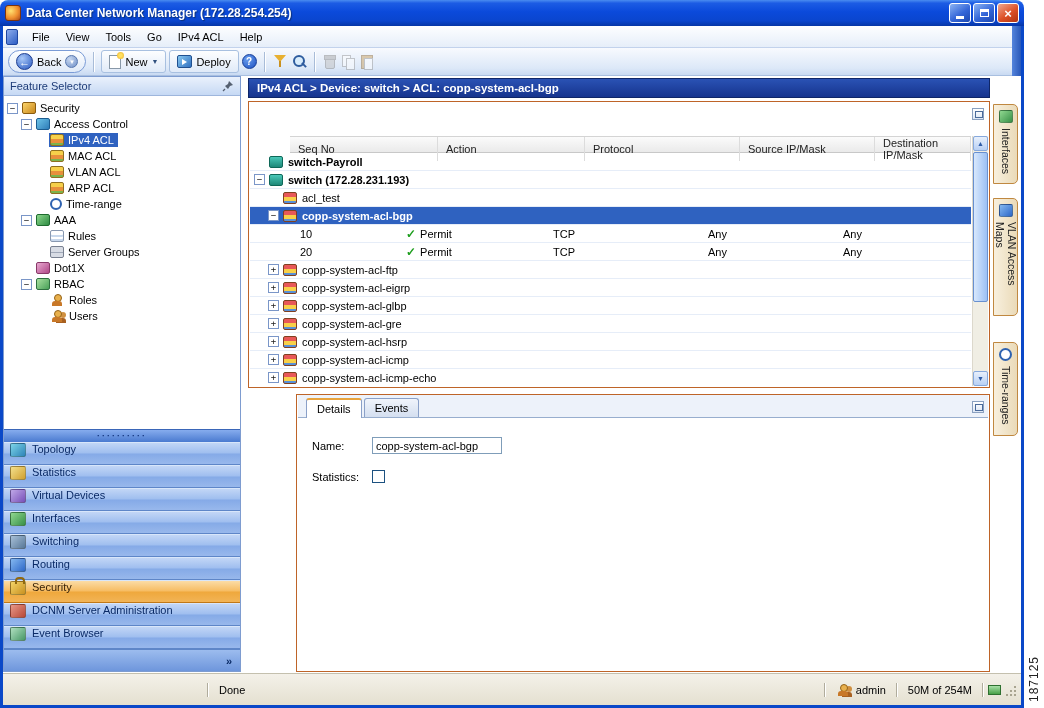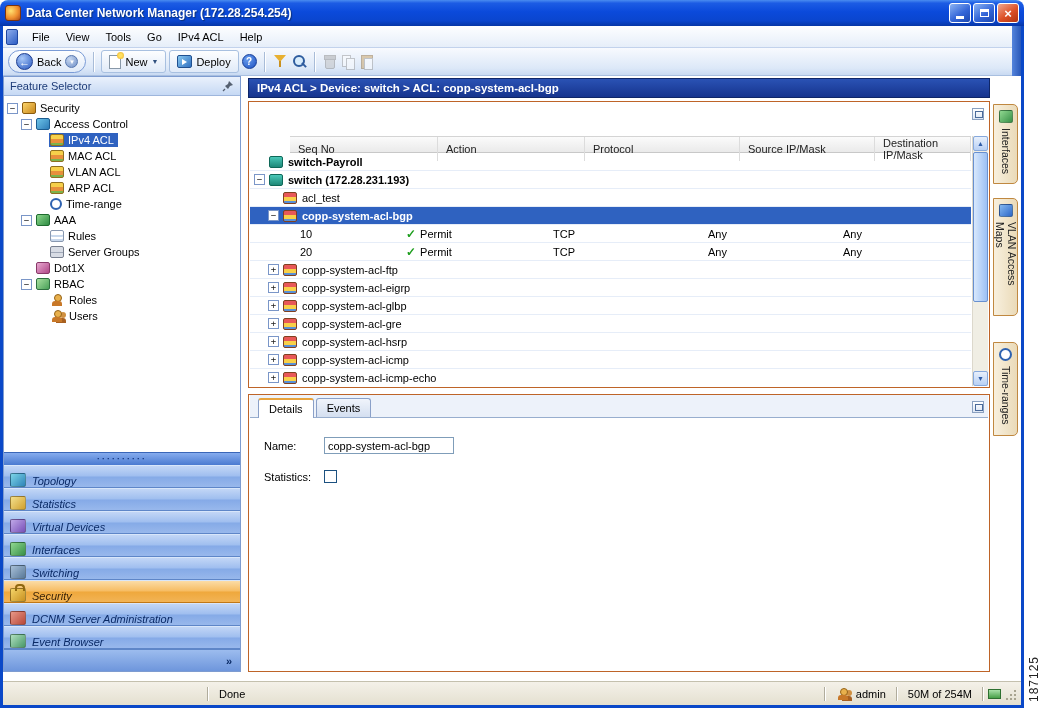--- a/index.html
+++ b/index.html
@@ -93,23 +93,23 @@
     display:inline-flex;align-items:center;justify-content:center;font-size:9px;line-height:1;color:#222;
     font-family:"DejaVu Sans Mono",monospace;}
   .exp.minus::before{content:"−";} .exp.plus::before{content:"+";}
   .exp.none{border:none;background:transparent;}
   .tin{display:inline-flex;align-items:center;gap:4px;padding:1px 4px 1px 1px;}
   .tin.selected{background:#2F62C0;color:#fff;}
   .fs-splitter{flex:0 0 13px;background:linear-gradient(180deg,#86ACEE,#4A7AD0);
     display:flex;align-items:center;justify-content:center;color:#14367E;font-weight:bold;
     font-size:9px;letter-spacing:2px;border-top:1px solid #3A66B8;}
   .fs-splitter::before{content:"··········";}
-  .nav-btn{flex:0 0 23px;display:flex;align-items:flex-end;gap:6px;padding:0 6px;color:#0A2A66;
+  .nav-btn{flex:0 0 23px;display:flex;align-items:flex-start;gap:6px;padding:0 6px;color:#0A2A66;
     background:linear-gradient(180deg,#C2D6F6 0%,#9FBEEF 48%,#85AAE7 52%,#98B8EC 100%);
-    border-top:1px solid #D8E6FA;border-bottom:1px solid #5E86C8;font-style:italic;}
+    border-top:1px solid #D8E6FA;border-bottom:1px solid #5E86C8;}
   .nav-btn.selected{background:linear-gradient(180deg,#FBDCA6 0%,#F6BC62 48%,#EFA83C 52%,#F2B456 100%);
     border-bottom:1px solid #C07818;color:#3A2408;}
   .nav-footer{flex:0 0 22px;background:linear-gradient(180deg,#9CBCEE,#6E96DC);border-top:1px solid #5E86C8;
     display:flex;align-items:center;justify-content:flex-end;padding:0 8px;color:#0A2A66;font-weight:bold;}
   .nico{position:relative;width:16px;height:14px;flex:0 0 16px;border-radius:2px;border:1px solid rgba(0,0,0,.3);}
   .n0{background:linear-gradient(135deg,#7CD4E8,#2E84B8);} .n1{background:linear-gradient(135deg,#F4E08C,#D0A030);}
   .n2{background:linear-gradient(135deg,#C0A8E8,#7850B8);} .n3{background:linear-gradient(135deg,#90D890,#389048);}
   .n4{background:linear-gradient(135deg,#A8C0D8,#587898);} .n5{background:linear-gradient(135deg,#84B8F0,#2E68C8);}
   .n6{background:linear-gradient(135deg,#F4D468,#C89020);} .n7{background:linear-gradient(135deg,#E89888,#B84838);}
   .n8{background:linear-gradient(135deg,#B0E0C0,#489868);}
@@ -140,21 +140,21 @@
   .i-switch{background:linear-gradient(180deg,#4AC8B8,#1E8878);border:1px solid #0E6858;}
   .i-aclstack{background:linear-gradient(180deg,#E85858 0 4px,#F8D048 4px 8px,#5890D8 8px 12px);border:1px solid #804020;}
 
   
   .content{position:absolute;left:243px;top:0;width:744px;bottom:0;}
   .breadcrumb{position:absolute;left:2px;top:2px;right:0;height:20px;
     background:linear-gradient(180deg,#2A52B4,#16348E);border:1px solid #0E2668;
     color:#fff;font-weight:bold;display:flex;align-items:center;padding:0 8px;font-size:11.5px;}
   .panelbox{position:absolute;left:2px;right:0;background:#fff;border:1px solid #BE6428;}
   .table-panel{top:25px;height:287px;}
-  .details-panel{top:318px;bottom:13px;}
+  .details-panel{top:318px;bottom:13px;margin-left:48px;}
   .collapse-box{position:absolute;right:5px;top:6px;width:12px;height:12px;border:1px solid #8AA0C0;
     background:linear-gradient(180deg,#fff,#DCE6F4);}
   .collapse-box::before{content:"";position:absolute;left:2px;top:2px;width:6px;height:5px;border:1px solid #4A6A9A;}
 
   
   .grid-wrap{position:absolute;left:1px;right:18px;top:34px;bottom:1px;overflow:hidden;}
   .ghead{display:grid;grid-template-columns:148px 147px 155px 135px auto;height:17px;
     background:linear-gradient(180deg,#FBFBFB,#EAEAEA);border-top:1px solid #D4D4D4;border-bottom:1px solid #C8C8C8;margin-left:40px;}
   .ghead .hcell{display:flex;align-items:center;padding-left:8px;border-right:1px solid #DCDCDC;color:#222;}
   .trow{height:18px;display:flex;align-items:center;border-bottom:1px solid #E6EDF8;white-space:nowrap;}
@@ -199,21 +199,21 @@
     padding:5px 0;background:linear-gradient(90deg,#F8F0DE,#EADAB8);
     border:1px solid #C08840;border-radius:0 5px 5px 0;}
   .vtab-label{writing-mode:vertical-rl;font-size:10.5px;color:#222;}
   .vico{width:14px;height:13px;border-radius:2px;border:1px solid rgba(0,0,0,.3);}
   .v0{background:linear-gradient(135deg,#90D890,#389048);}
   .v1{background:linear-gradient(135deg,#84B8F0,#2E68C8);}
   .v2{width:13px;height:13px;border-radius:50%;background:radial-gradient(circle,#fff 55%,#D8E8F8);border:2px solid #2E62B0;}
   .vt0{top:28px;height:80px;} .vt1{top:122px;height:118px;} .vt2{top:266px;height:94px;}
 
   
-  .statusbar{position:absolute;left:0;right:0;bottom:0;height:24px;
+  .statusbar{position:absolute;left:0;right:0;bottom:0;height:32px;
     background:linear-gradient(180deg,#F4F1E9,#E4E0D0);border-top:1px solid #C4C0AE;
     display:flex;align-items:center;padding:0 4px;}
   .sb-sep{width:2px;height:14px;border-left:1px solid #B0AC9C;border-right:1px solid #fff;margin:0 4px;}
   .sb-cell1{width:196px;}
   .sb-done{flex:1;padding-left:6px;}
   .sb-user{display:flex;align-items:flex-end;gap:5px;padding:0 6px;}
   .sb-mem{padding:0 6px;}
   .chip{width:13px;height:10px;background:linear-gradient(180deg,#A8E0A8,#48A048);border:1px solid #2E7030;}
   .grip{position:relative;width:14px;height:14px;margin-left:2px;}
   .grip::before{content:"";position:absolute;right:1px;bottom:1px;width:2px;height:2px;background:#A8A490;
@@ -408,20 +408,24 @@
           <span>Virtual Devices</span>
         </div>
         <div class="nav-btn">
           <span class="nico n3"></span>
           <span>Interfaces</span>
         </div>
         <div class="nav-btn">
           <span class="nico n4"></span>
           <span>Switching</span>
         </div>
+        <div class="nav-btn">
+          <span class="nico n5"></span>
+          <span>Routing</span>
+        </div>
         <div class="nav-btn selected">
           <span class="nico n6"></span>
           <span>Security</span>
         </div>
         <div class="nav-btn">
           <span class="nico n7"></span>
           <span>DCNM Server Administration</span>
         </div>
         <div class="nav-btn">
           <span class="nico n8"></span>

